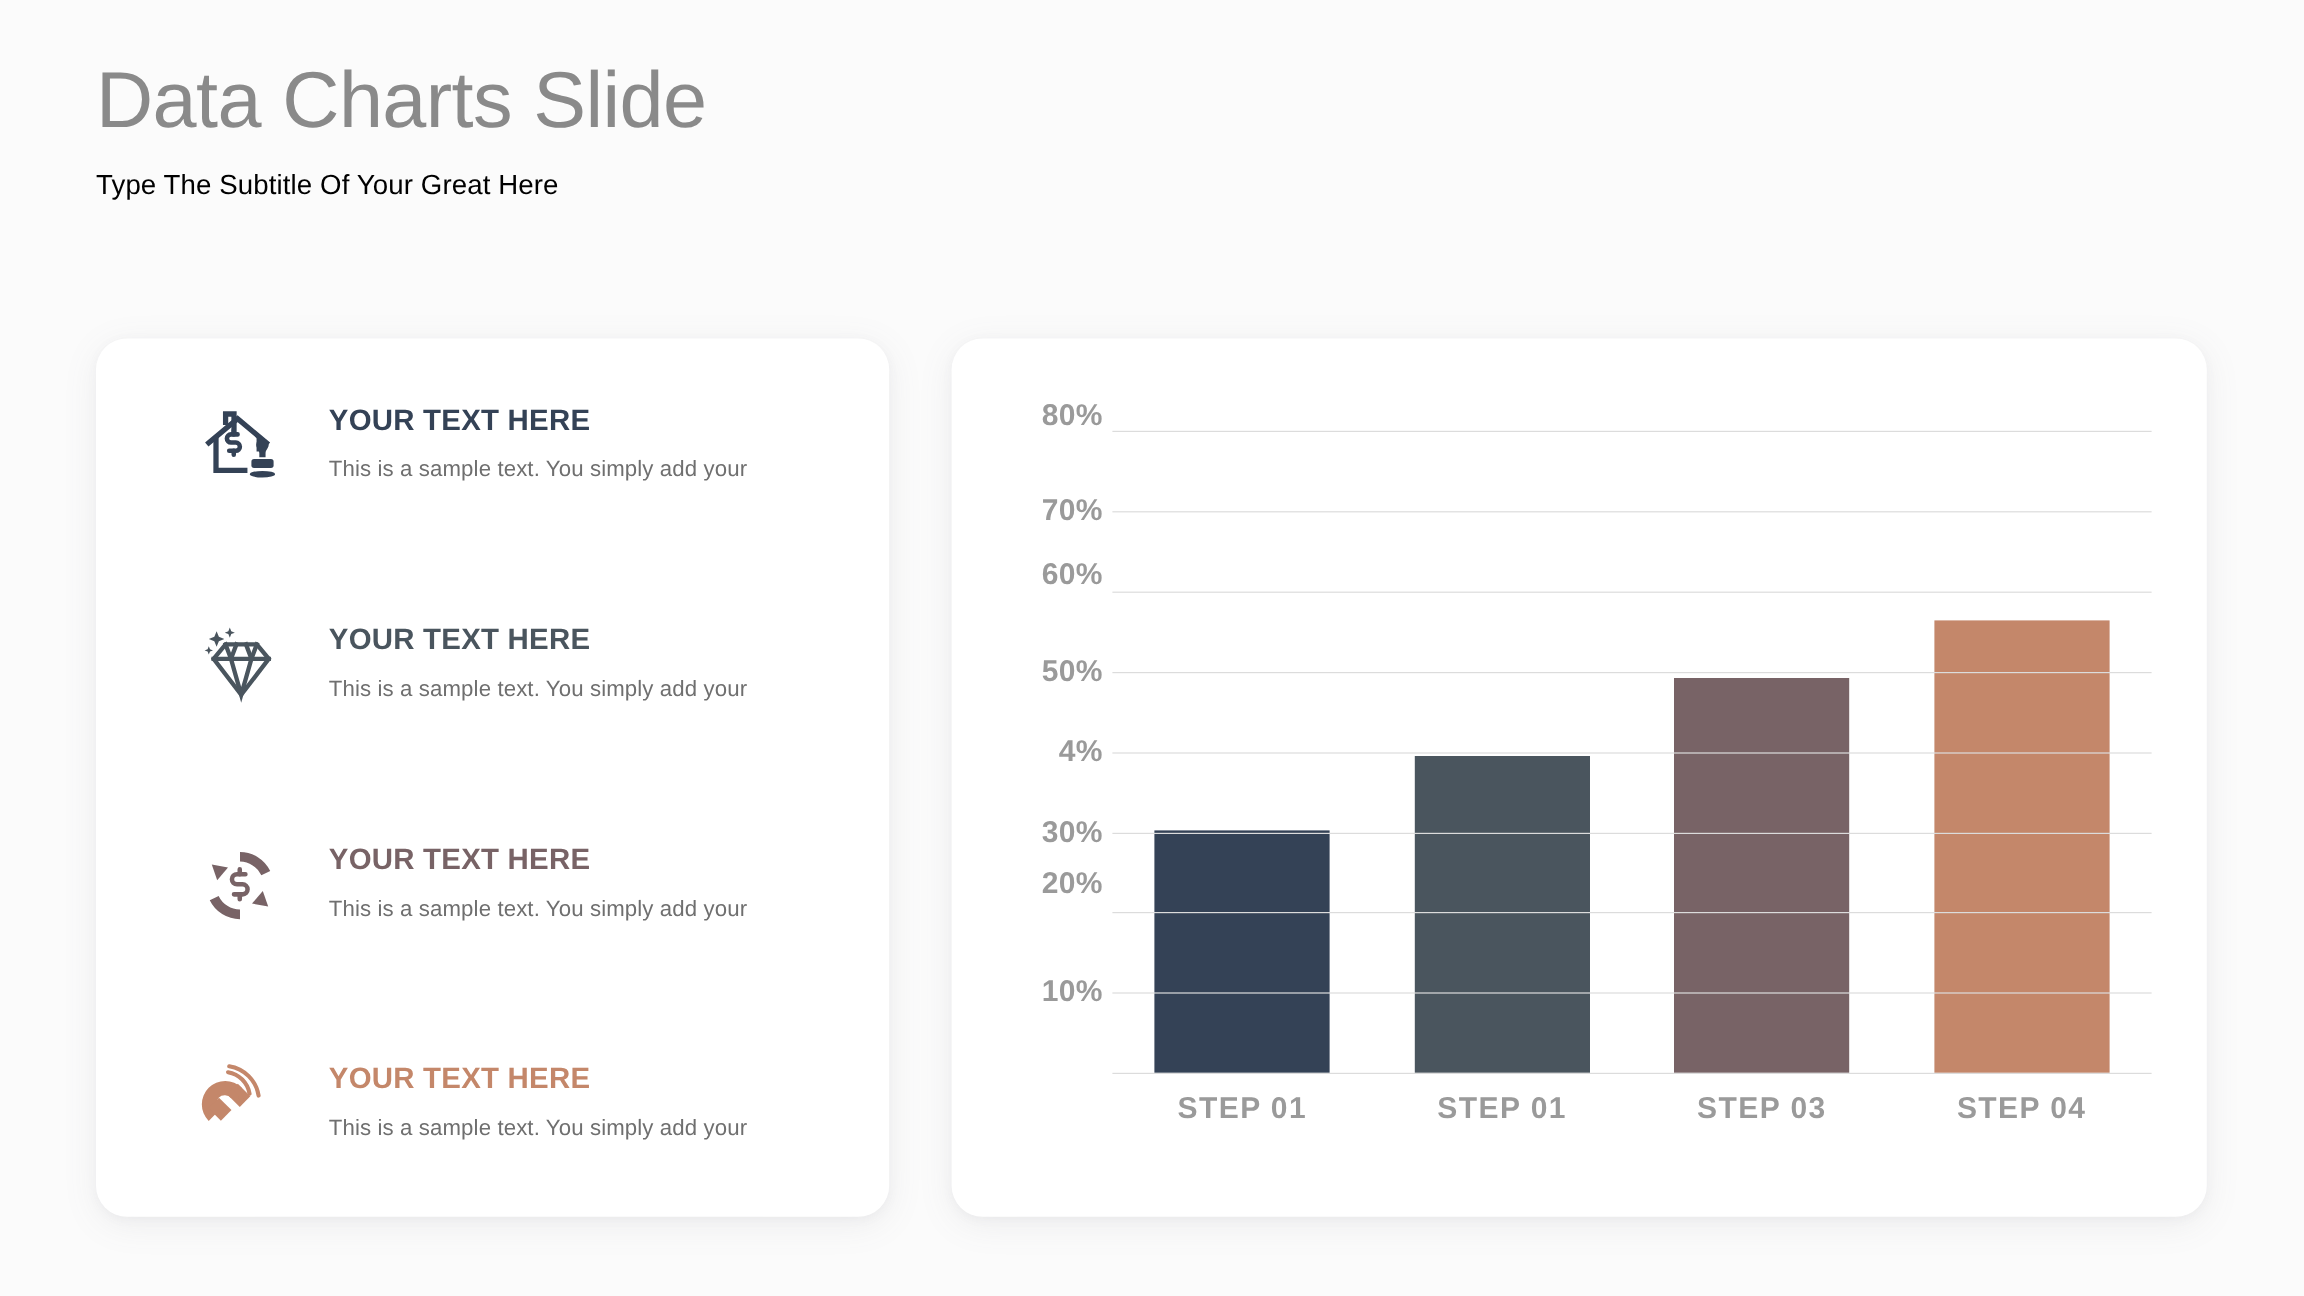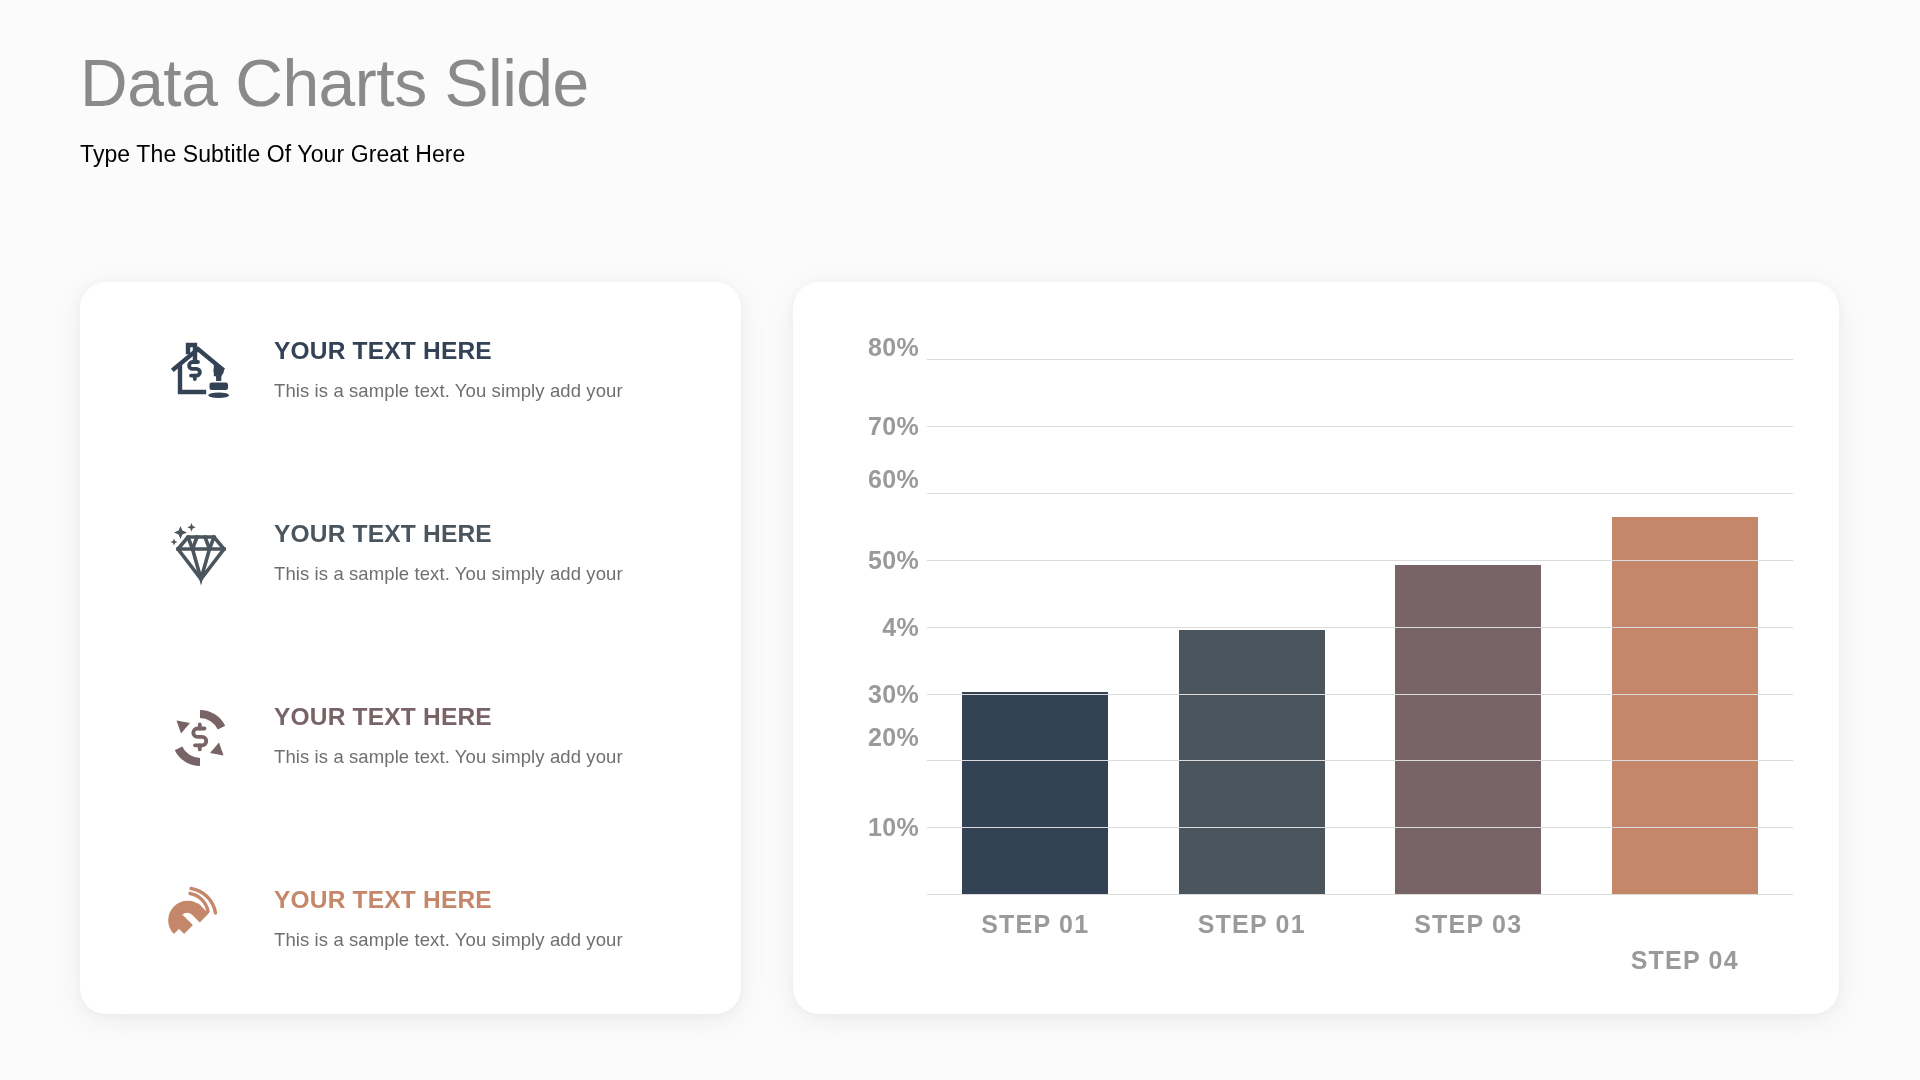--- a/index.html
+++ b/index.html
@@ -358,19 +358,19 @@
             <div class="gridline" style="top: 300.706px; background: rgb(220, 220, 220);"></div>
             <div class="gridline" style="top: 233.882px; background: rgb(220, 220, 220);"></div>
             <div class="gridline" style="top: 167.059px; background: rgb(220, 220, 220);"></div>
             <div class="gridline" style="top: 100.235px; background: rgb(220, 220, 220);"></div>
             <div class="gridline" style="top: 33.4118px; background: rgb(220, 220, 220);"></div>
           </div>
         <div class="x-axis">
             <div class="x-tick" style="color: rgb(154, 154, 154);">STEP 01</div>
             <div class="x-tick" style="color: rgb(154, 154, 154);">STEP 01</div>
             <div class="x-tick" style="color: rgb(154, 154, 154);">STEP 03</div>
-            <div class="x-tick" style="color: rgb(154, 154, 154); margin-top: 36px;">STEP 04</div>
+            <div class="x-tick" style="color: rgb(154, 154, 154);">STEP 04</div>
           </div>
       </div>
     </div>
   </div>
 
 </div>
 
 </body></html>

